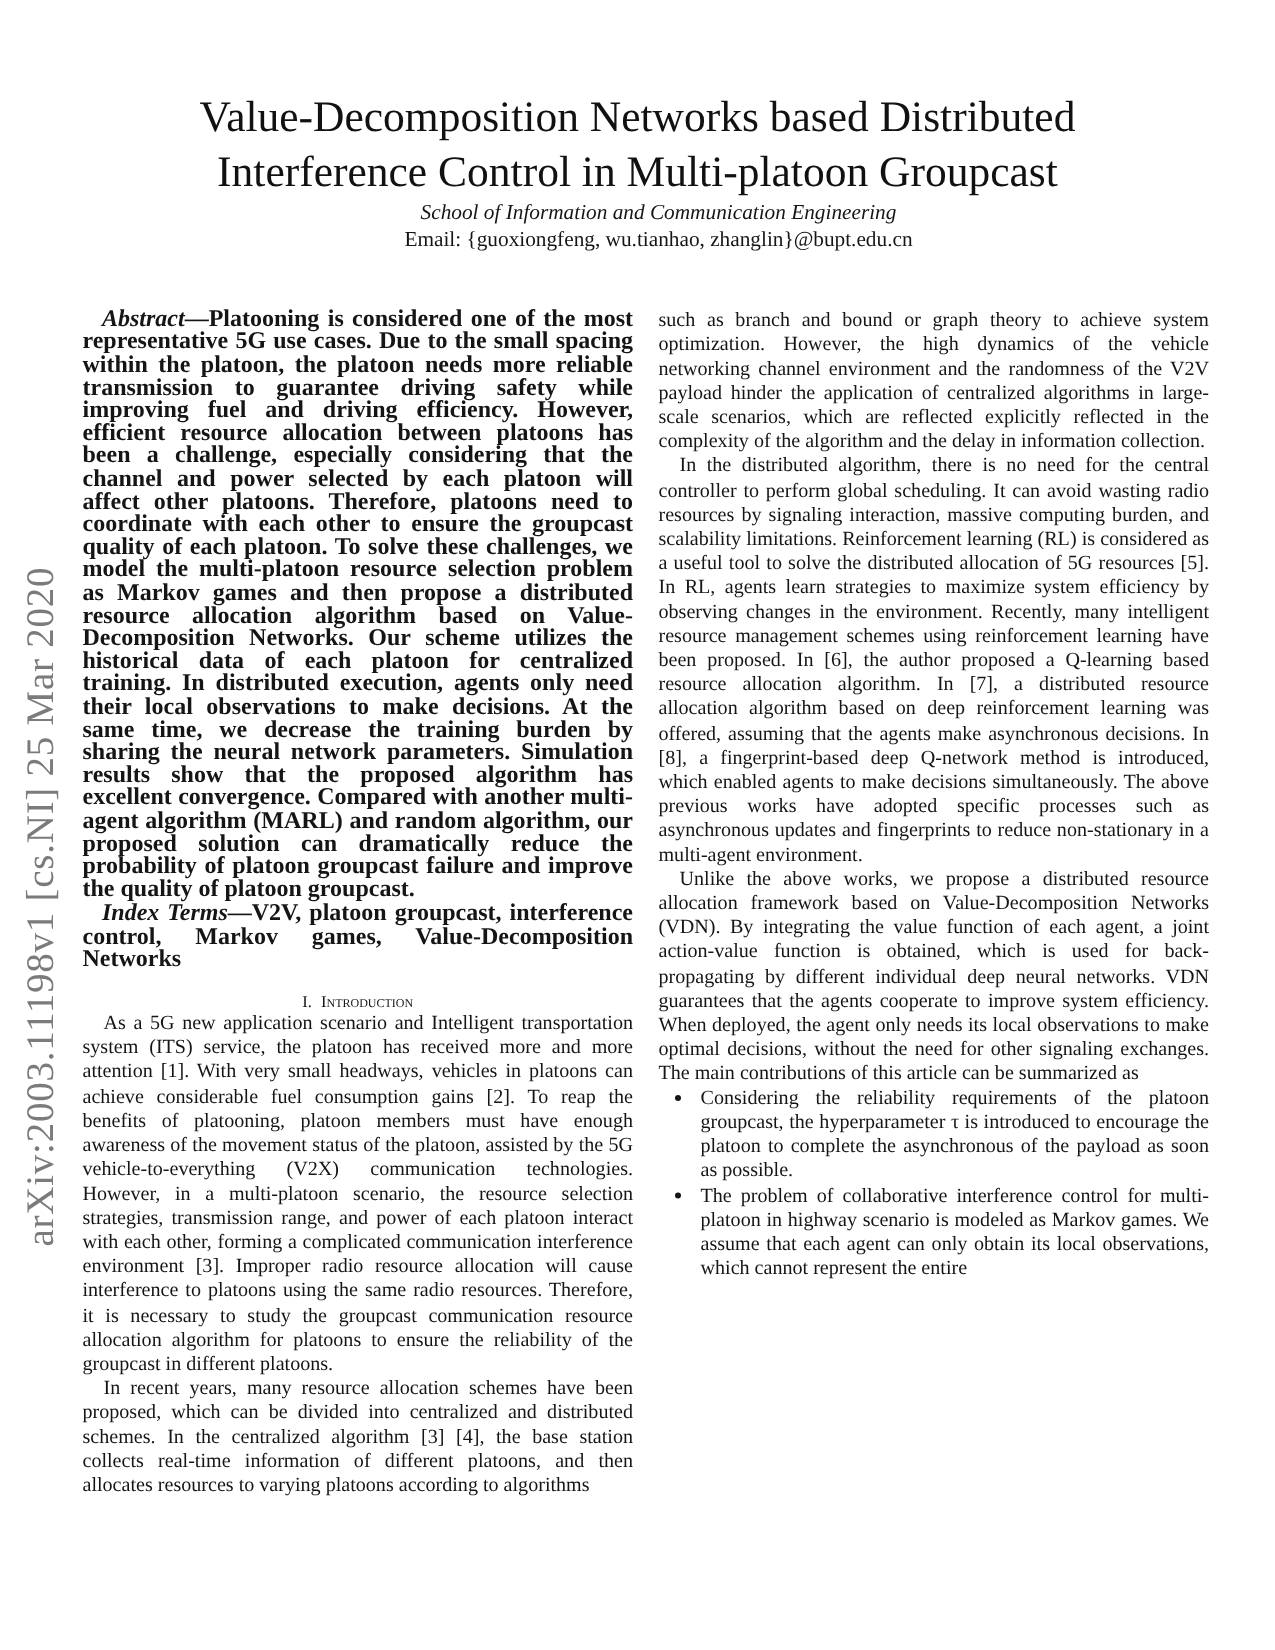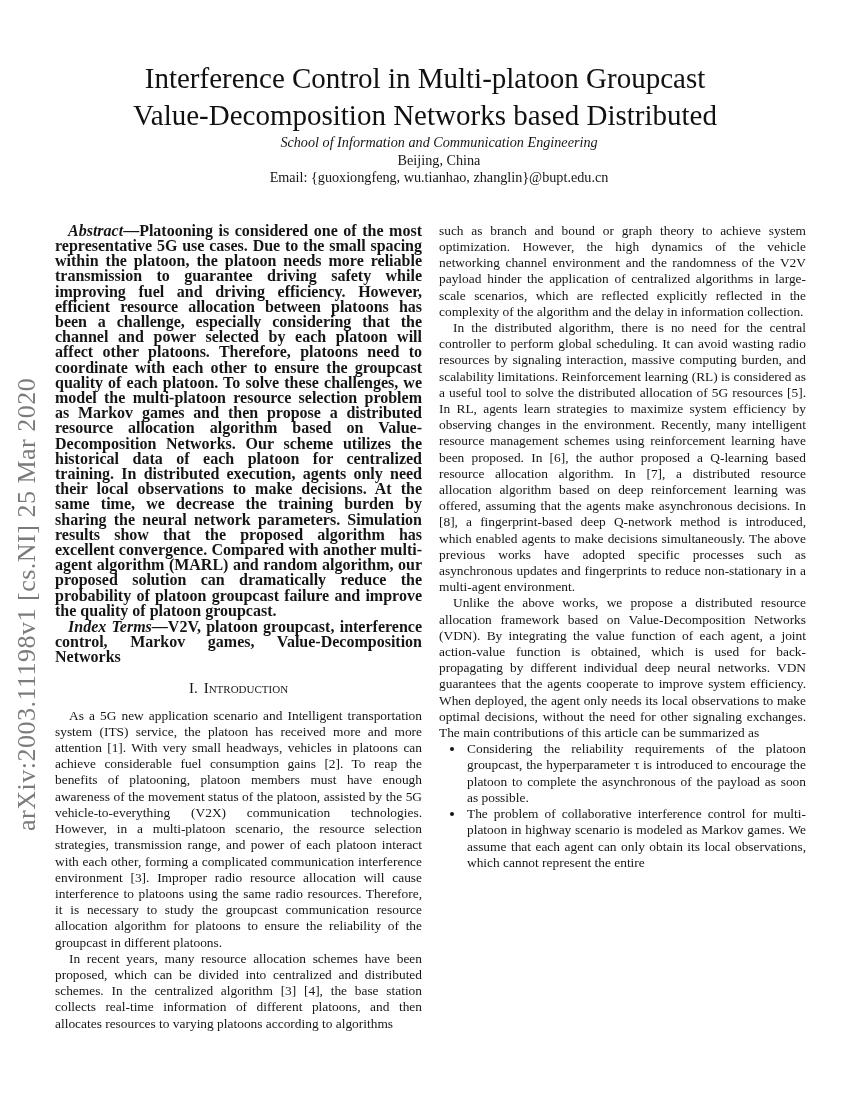--- a/index.html
+++ b/index.html
@@ -63,23 +63,22 @@
     line-height: 15.2px;
     text-indent: 13px;
     hyphens: auto;
   }
   .abs-lead { font-style: italic; }
   .index-terms { margin-top: 1px; }
 
   .section-heading {
     text-align: center;
     font-weight: 400;
-    font-size: 15px;
+    font-size: 11px;
     margin-top: 15px;
-    margin-bottom: 11px;
   }
   .section-heading .sc { font-variant: small-caps; }
   .section-heading .num { margin-right: 6px; }
 
   .body-par {
     font-size: 13.4px;
     line-height: 16.2px;
     hyphens: auto;
   }
   .indent { text-indent: 14px; }
@@ -96,25 +95,24 @@
 </style>
 </head>
 <body>
 
 <div class="page">
 
   <div class="watermark">arXiv:2003.11198v1  [cs.NI]  25 Mar 2020</div>
 
   <div class="header">
     <h1 class="title">
+      <div>Value-Decomposition Networks based Distributed</div>
       <div>Interference Control in Multi-platoon Groupcast</div>
-      <div>Value-Decomposition Networks based Distributed</div>
     </h1>
     <div class="affil italic">School of Information and Communication Engineering</div>
-    <div class="affil">Beijing, China</div>
     <div class="affil">Email: {guoxiongfeng, wu.tianhao, zhanglin}@bupt.edu.cn</div>
   </div>
 
   <div class="columns">
 
     <div class="col">
       <p class="abs"><span class="abs-lead">Abstract</span><span>—Platooning is considered one of the most representative 5G use cases. Due to the small spacing within the platoon, the platoon needs more reliable transmission to guarantee driving safety while improving fuel and driving efficiency. However, efficient resource allocation between platoons has been a challenge, especially considering that the channel and power selected by each platoon will affect other platoons. Therefore, platoons need to coordinate with each other to ensure the groupcast quality of each platoon. To solve these challenges, we model the multi-platoon resource selection problem as Markov games and then propose a distributed resource allocation algorithm based on Value-Decomposition Networks. Our scheme utilizes the historical data of each platoon for centralized training. In distributed execution, agents only need their local observations to make decisions. At the same time, we decrease the training burden by sharing the neural network parameters. Simulation results show that the proposed algorithm has excellent convergence. Compared with another multi-agent algorithm (MARL) and random algorithm, our proposed solution can dramatically reduce the probability of platoon groupcast failure and improve the quality of platoon groupcast.</span></p>
 
       <p class="abs index-terms"><span class="abs-lead">Index Terms</span><span>—V2V, platoon groupcast, interference control, Markov games, Value-Decomposition Networks</span></p>
 

